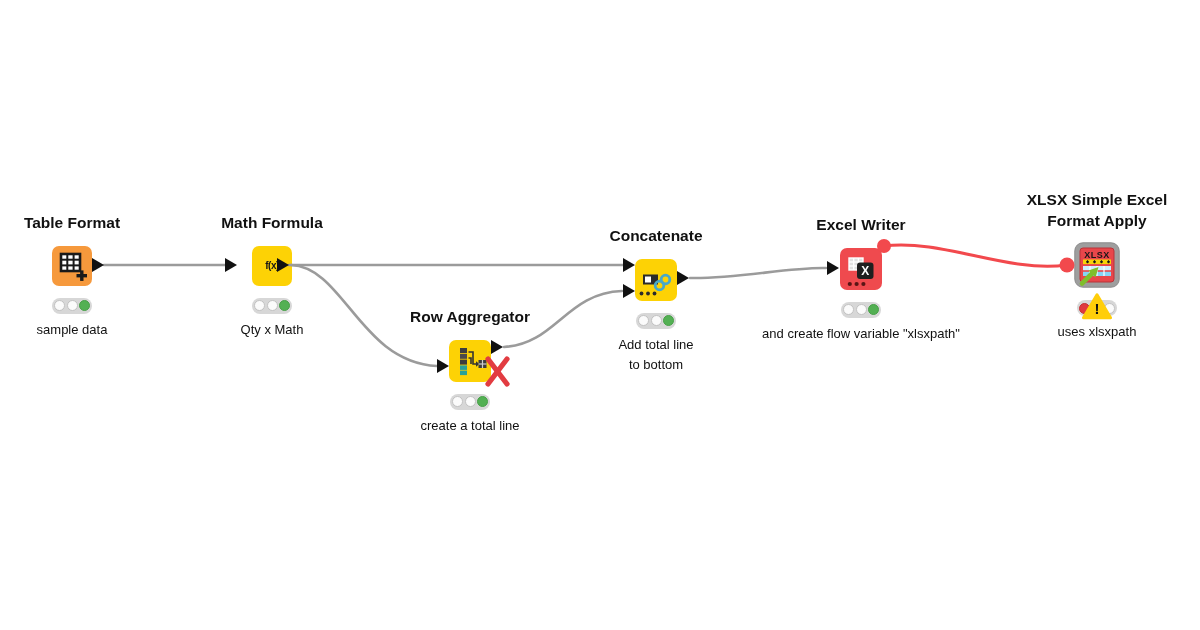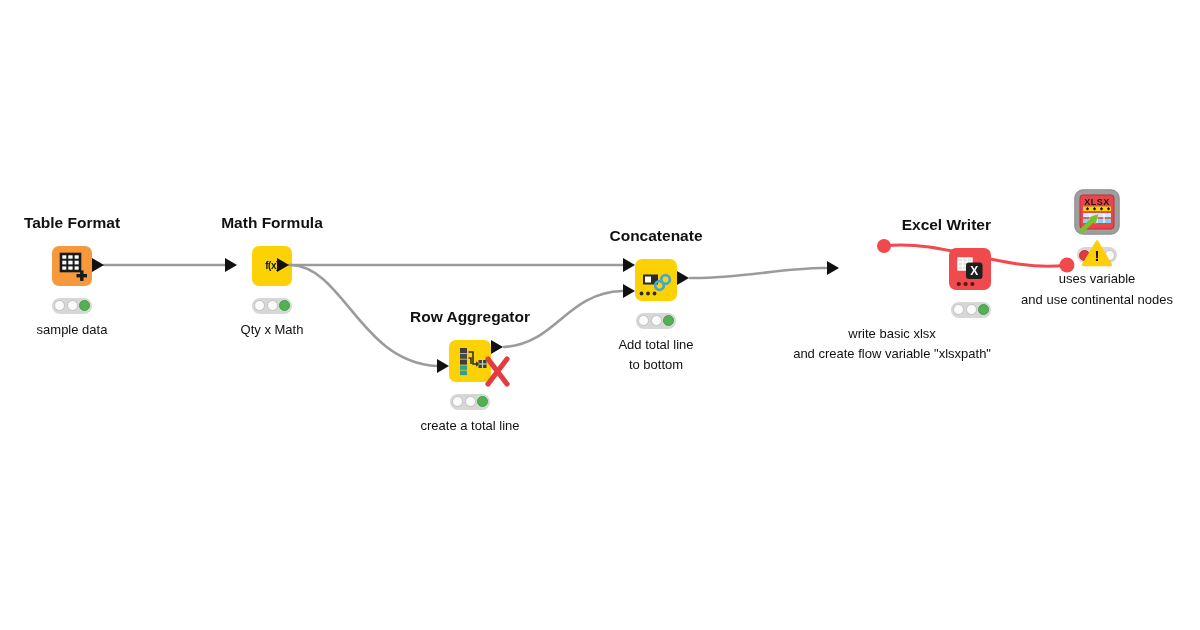--- a/index.html
+++ b/index.html
@@ -118,21 +118,21 @@
     <div class="tl">
       <span class="dot off"></span>
         <span class="dot off"></span>
         <span class="dot green"></span>
     </div>
     <div class="node-label">
       <div>create a total line</div>
     </div>
   </div>
 
-  <div class="node" style="left:731px;top:215px;align-items:flex-end;">
+  <div class="node" style="left:731px;top:215px;">
     <div class="node-title">
       <div>Excel Writer</div>
     </div>
     <div class="node-body sz42 rednode">
       <svg width="42" height="42" viewBox="0 0 42 42">
         <rect x="9" y="10" width="14" height="12" fill="#E2E2E2" stroke="#ffffff" stroke-width="1.4"></rect>
         <line x1="13.7" y1="10" x2="13.7" y2="22" stroke="#ffffff" stroke-width="1.4"></line>
         <line x1="18.4" y1="10" x2="18.4" y2="22" stroke="#ffffff" stroke-width="1.4"></line>
         <line x1="9" y1="14" x2="23" y2="14" stroke="#ffffff" stroke-width="1.4"></line>
         <line x1="9" y1="18" x2="23" y2="18" stroke="#ffffff" stroke-width="1.4"></line>
@@ -142,26 +142,29 @@
         <circle cx="16.6" cy="36" r="2.1" fill="#5a1515"></circle>
         <circle cx="23.4" cy="36" r="2.1" fill="#5a1515"></circle>
       </svg>
     </div>
     <div class="tl">
       <span class="dot off"></span>
         <span class="dot off"></span>
         <span class="dot green"></span>
     </div>
     <div class="node-label">
-      <div>write basic xlsx</div>
       <div>and create flow variable "xlsxpath"</div>
     </div>
   </div>
 
   <div class="node" style="left:967px;top:190px;">
+    <div class="node-title">
+      <div>XLSX Simple Excel</div>
+      <div>Format Apply</div>
+    </div>
     <div class="node-body" style="width:58px;height:46px;margin-top:-1px;">
       <svg width="46" height="46" viewBox="0 0 46 46">
         <rect x="0.8" y="0.8" width="44.4" height="44.4" rx="8" fill="#9E9E9E" stroke="#8A8A8A" stroke-width="1"></rect>
         <rect x="6" y="6" width="34" height="34" rx="3" fill="#E8464A" stroke="#B93338" stroke-width="1"></rect>
         <text x="23" y="16" font-size="9" font-weight="bold" fill="#161616" text-anchor="middle" letter-spacing="0.5" font-family="Liberation Sans, sans-serif">XLSX</text>
         <rect x="9" y="17.5" width="28" height="4.6" fill="#F7D308"></rect>
         <path d="M12,19.8 h3 M13.5,18.3 v3 M19,19.8 h3 M20.5,18.3 v3 M26,19.8 h3 M27.5,18.3 v3 M33,19.8 h3 M34.5,18.3 v3" stroke="#161616" stroke-width="1.2"></path>
         <rect x="9" y="24" width="28" height="4.2" fill="#CFEFFF"></rect>
         <rect x="9" y="29.8" width="28" height="4.2" fill="#86D4F5"></rect>
         <line x1="16" y1="24" x2="16" y2="34" stroke="#ffffff" stroke-width="1.2"></line>
@@ -174,22 +177,21 @@
     <div class="tl">
       <span class="dot red"></span>
         <span class="dot off"></span>
         <span class="dot off"></span>
       <svg class="warn" width="30" height="28" viewBox="0 0 30 28">
         <path d="M15,2.5 L28.5,25.5 H1.5 Z" fill="#FFCE0A" stroke="#FFCE0A" stroke-width="3" stroke-linejoin="round"></path>
         <text x="15" y="22" font-size="15" font-weight="bold" fill="#111" text-anchor="middle" font-family="Liberation Sans, sans-serif">!</text>
       </svg>
     </div>
     <div class="node-label">
-      <div>uses variable</div>
-      <div>and use continental nodes</div>
+      <div>uses xlsxpath</div>
     </div>
   </div>
 
   <svg class="wires" width="1200" height="630" viewBox="0 0 1200 630">
 
     <path d="M104,265 L225,265" stroke="#9B9B9B" stroke-width="2.6" fill="none" stroke-linecap="round"></path>
     <path d="M289,265 L623,265" stroke="#9B9B9B" stroke-width="2.6" fill="none" stroke-linecap="round"></path>
     <path d="M291,265 C344,267 360,362 437,366" stroke="#9B9B9B" stroke-width="2.6" fill="none" stroke-linecap="round"></path>
     <path d="M504,347 C556,344 566,293 622,291" stroke="#9B9B9B" stroke-width="2.6" fill="none" stroke-linecap="round"></path>
     <path d="M690,278 C738,279 788,267 826,268" stroke="#9B9B9B" stroke-width="2.6" fill="none" stroke-linecap="round"></path>

